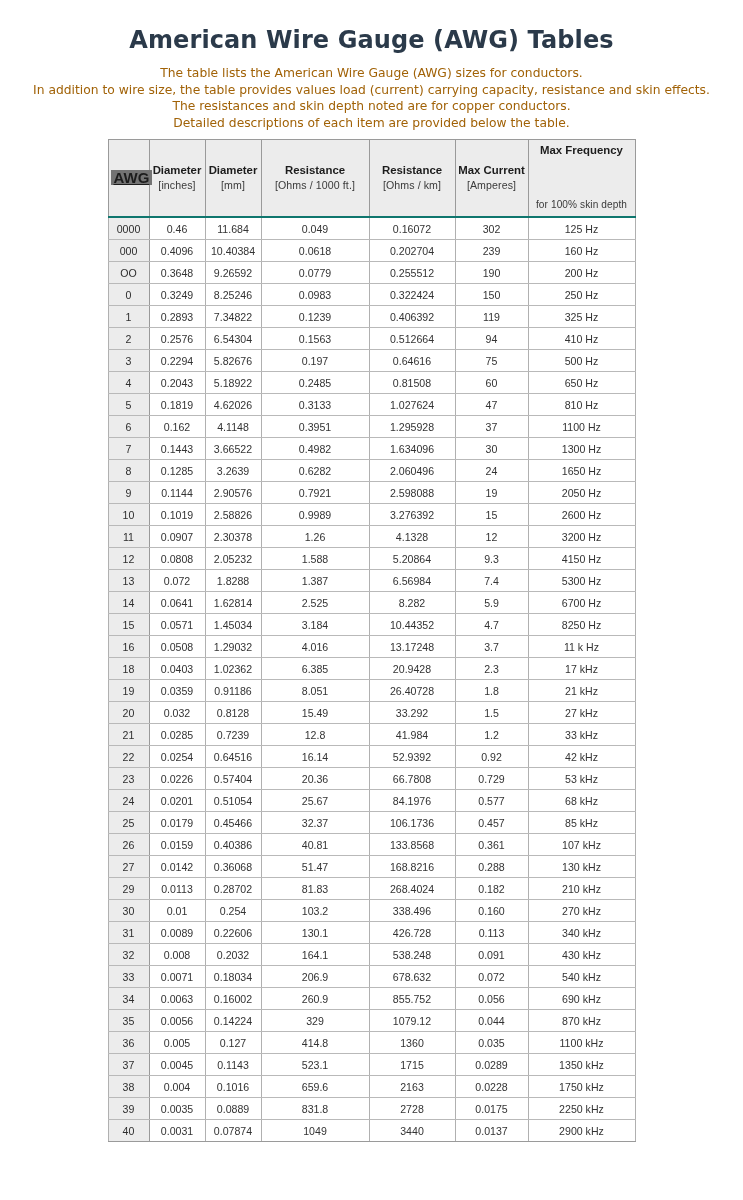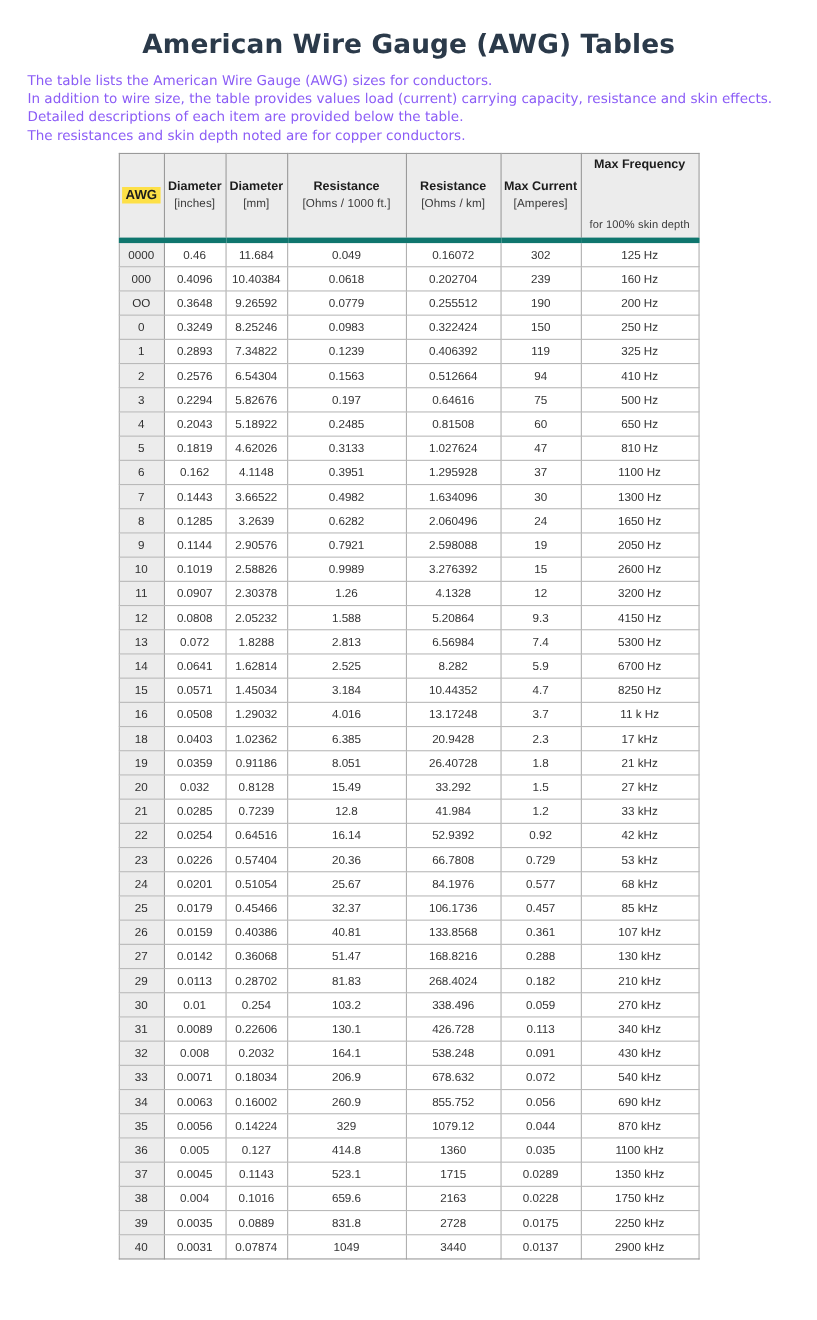--- a/index.html
+++ b/index.html
@@ -23,26 +23,26 @@
   .title {
     text-align: center;
     font-size: 24px;
     font-weight: bold;
     color: #2b3a4a;
     letter-spacing: 0.1px;
     margin: 0 0 11px 0;
     font-family: "DejaVu Sans", sans-serif;
   }
   .subtitle-block {
+    text-align: center;
     font-size: 12.3px;
-    color: #8b5cf6;
+    color: #a16207;
     line-height: 16.6px;
     margin-bottom: 8px;
     font-family: "DejaVu Sans", sans-serif;
-    padding-left: 25px;
   }
   .subtitle-line { display: block; white-space: nowrap; }
 
   .table-wrap {
     display: flex;
     justify-content: center;
   }
   table.awg {
     border-collapse: collapse;
     border: 1px solid #909090;
@@ -77,26 +77,27 @@
     font-size: 10.6px;
     color: #3a3a3a;
     letter-spacing: 0.1px;
   }
   table.awg thead th .unit.small {
     font-size: 10.1px;
     margin-top: 40px;
   }
   .awg-chip {
     display: inline-block;
-    background: #fde047;
+    background: #737373;
     color: #1c1c1c;
     font-weight: bold;
-    font-size: 12px;
+    font-size: 15px;
     padding: 1px 3px;
     line-height: 13px;
+    text-decoration: underline;
   }
   th.awg-head {
     vertical-align: middle;
   }
 
   table.awg tbody td {
     border: 1px solid #b9b9b9;
     border-left-color: #b0b0b0;
     border-right-color: #b0b0b0;
     padding: 3px 2px;
@@ -105,38 +106,38 @@
     font-size: 10.6px;
     color: #333;
     white-space: nowrap;
   }
   table.awg tbody td.awg-cell {
     background: #ececec;
     border-right: 1px solid #9a9a9a;
     color: #2e2e2e;
   }
   table.awg tbody tr:first-child td {
-    border-top: 5px solid #0f766e;
+    border-top: 2px solid #0f766e;
   }
   table.awg tbody tr:last-child td {
     border-bottom: 1px solid #9a9a9a;
   }
 </style>
 </head>
 <body>
 
 <div class="page">
 
   <h1 class="title">American Wire Gauge (AWG) Tables</h1>
 
   <div class="subtitle-block">
     <span class="subtitle-line">The table lists the American Wire Gauge (AWG) sizes for conductors.</span>
     <span class="subtitle-line">In addition to wire size, the table provides values load (current) carrying capacity, resistance and skin effects.</span>
+    <span class="subtitle-line">The resistances and skin depth noted are for copper conductors.</span>
     <span class="subtitle-line">Detailed descriptions of each item are provided below the table.</span>
-    <span class="subtitle-line">The resistances and skin depth noted are for copper conductors.</span>
   </div>
 
   <div class="table-wrap">
     <table class="awg">
       <colgroup>
         <col class="c-awg">
           <col class="c-din">
           <col class="c-dmm">
           <col class="c-r1000">
         <col class="c-rkm">
@@ -316,21 +317,21 @@
             <td>2.05232</td>
             <td>1.588</td>
             <td>5.20864</td>
             <td>9.3</td>
             <td>4150 Hz</td>
           </tr>
           <tr>
             <td class="awg-cell">13</td>
             <td>0.072</td>
             <td>1.8288</td>
-            <td>2.813</td>
+            <td>1.387</td>
             <td>6.56984</td>
             <td>7.4</td>
             <td>5300 Hz</td>
           </tr>
           <tr>
             <td class="awg-cell">14</td>
             <td>0.0641</td>
             <td>1.62814</td>
             <td>2.525</td>
             <td>8.282</td>
@@ -453,21 +454,21 @@
             <td>268.4024</td>
             <td>0.182</td>
             <td>210 kHz</td>
           </tr>
           <tr>
             <td class="awg-cell">30</td>
             <td>0.01</td>
             <td>0.254</td>
             <td>103.2</td>
             <td>338.496</td>
-            <td>0.059</td>
+            <td>0.160</td>
             <td>270 kHz</td>
           </tr>
           <tr>
             <td class="awg-cell">31</td>
             <td>0.0089</td>
             <td>0.22606</td>
             <td>130.1</td>
             <td>426.728</td>
             <td>0.113</td>
             <td>340 kHz</td>

